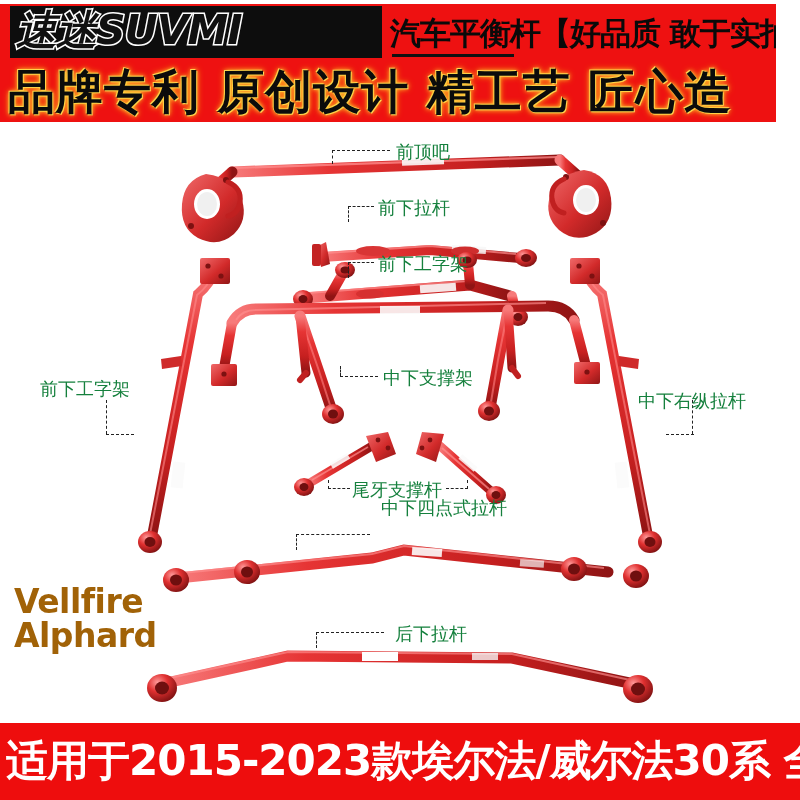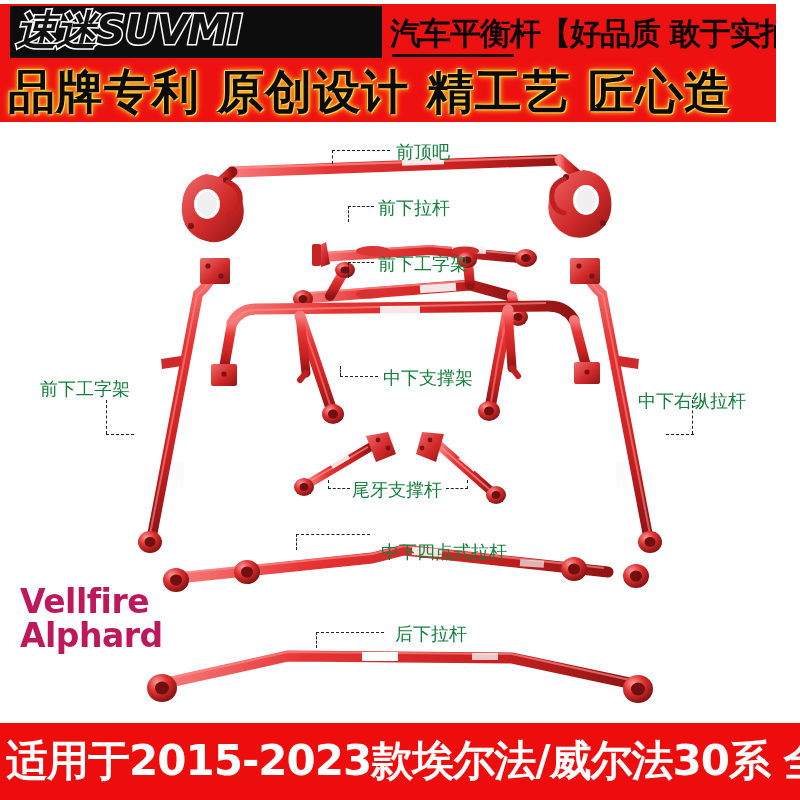--- a/index.html
+++ b/index.html
@@ -24,22 +24,22 @@
     color:#0b0b0b;white-space:nowrap;letter-spacing:1px;
     text-shadow:0 0 4px #ffd24d,0 0 7px #ffc107,1px 1px 0 #ffdf6e,-1px -1px 0 #ffdf6e;}
 
   
   .ftr{position:absolute;left:0;top:723px;width:800px;height:77px;background:#ee0d0d;overflow:hidden;}
   .ftr-text{position:absolute;left:6px;top:6px;width:792px;height:64px;line-height:64px;
     font-family:"DejaVu Sans","Liberation Sans",sans-serif;font-weight:bold;font-size:42px;
     color:#ffffff;white-space:nowrap;letter-spacing:-1px;}
 
   
-  .model{position:absolute;left:20px;top:585px;width:220px;
-    font-family:"DejaVu Sans","Liberation Sans",sans-serif;font-weight:bold;color:#be185d;
+  .model{position:absolute;left:14px;top:585px;width:220px;
+    font-family:"DejaVu Sans","Liberation Sans",sans-serif;font-weight:bold;color:#a16207;
     font-size:33px;line-height:34px;letter-spacing:-0.5px;}
 
   
   .lbl{position:absolute;font-family:"DejaVu Sans","Liberation Sans",sans-serif;
     font-size:18px;color:#15803d;white-space:nowrap;font-weight:400;}
   .dash-h{position:absolute;border-top:1.5px dashed #222;height:0;}
   .dash-v{position:absolute;border-left:1.5px dashed #222;width:0;}
 
   
   #stage{position:absolute;left:0;top:118px;width:800px;height:605px;}
@@ -272,21 +272,21 @@
     <div class="dash-v" style="left:316px;top:632px;height:16px;"></div>
   </div>
 
   <div class="lbl" style="left:396px;top:140px;">前顶吧</div>
   <div class="lbl" style="left:378px;top:196px;">前下拉杆</div>
   <div class="lbl" style="left:378px;top:252px;">前下工字架</div>
   <div class="lbl" style="left:383px;top:366px;text-align:center;">中下支撑架</div>
   <div class="lbl" style="left:40px;top:377px;">前下工字架</div>
   <div class="lbl" style="left:638px;top:377px;margin-top:12px;">中下右纵拉杆</div>
   <div class="lbl" style="left:352px;top:478px;">尾牙支撑杆</div>
-  <div class="lbl" style="left:381px;top:540px;">中下四点式拉杆</div>
+  <div class="lbl" style="left:381px;top:496px;">中下四点式拉杆</div>
   <div class="lbl" style="left:395px;top:622px;text-align:center;">后下拉杆</div>
 
   <div class="model">
     <div>Vellfire</div>
     <div>Alphard</div>
   </div>
 
   <div class="ftr">
     <div class="ftr-text">适用于2015-2023款埃尔法/威尔法30系 全套10件</div>
   </div>

